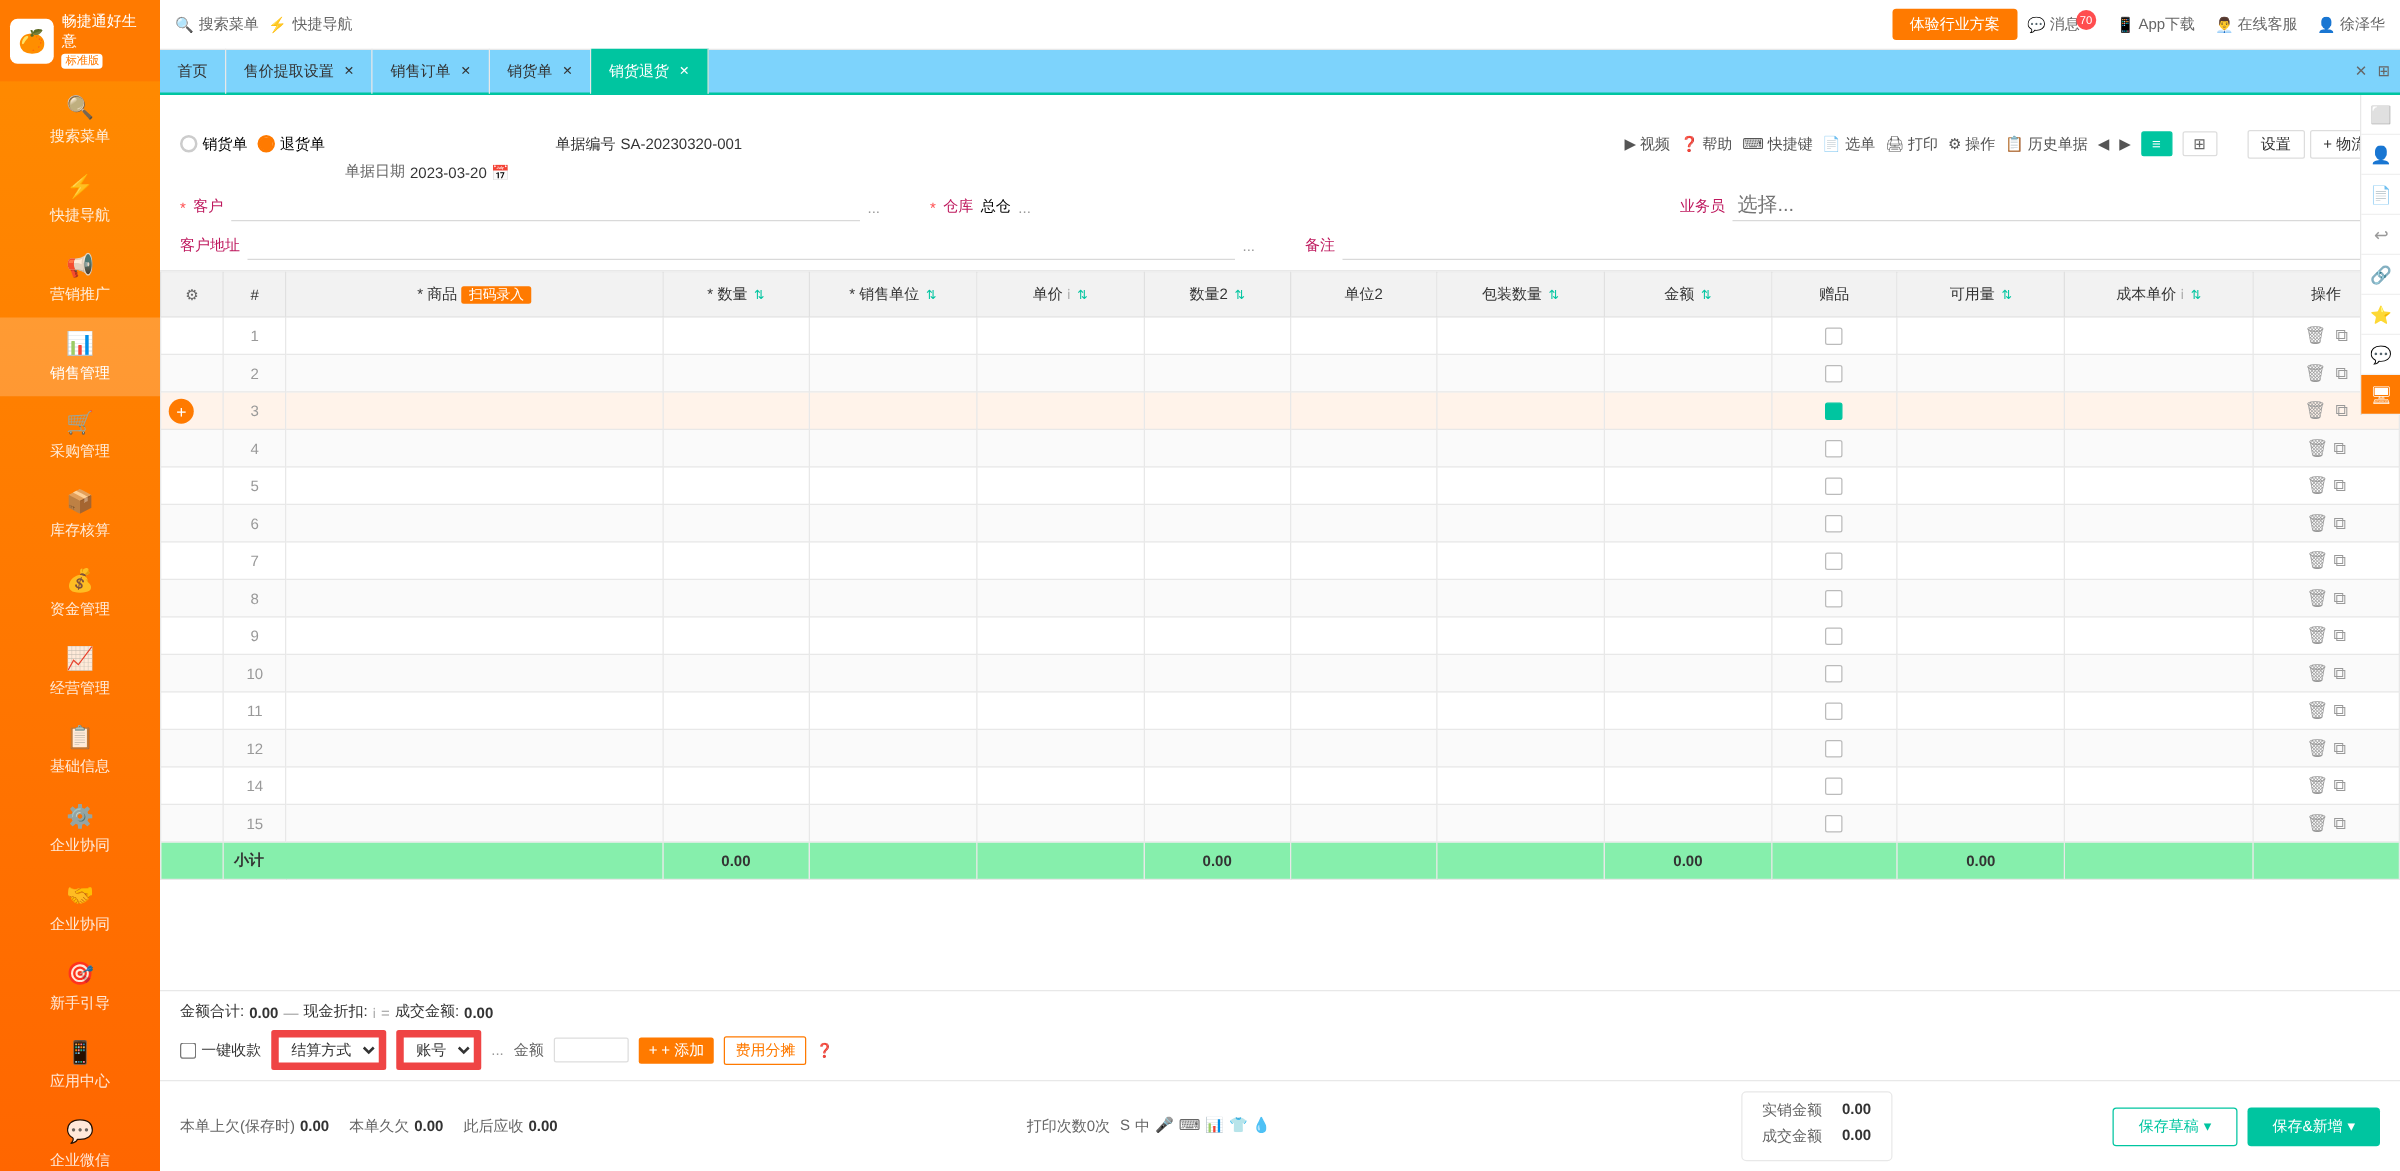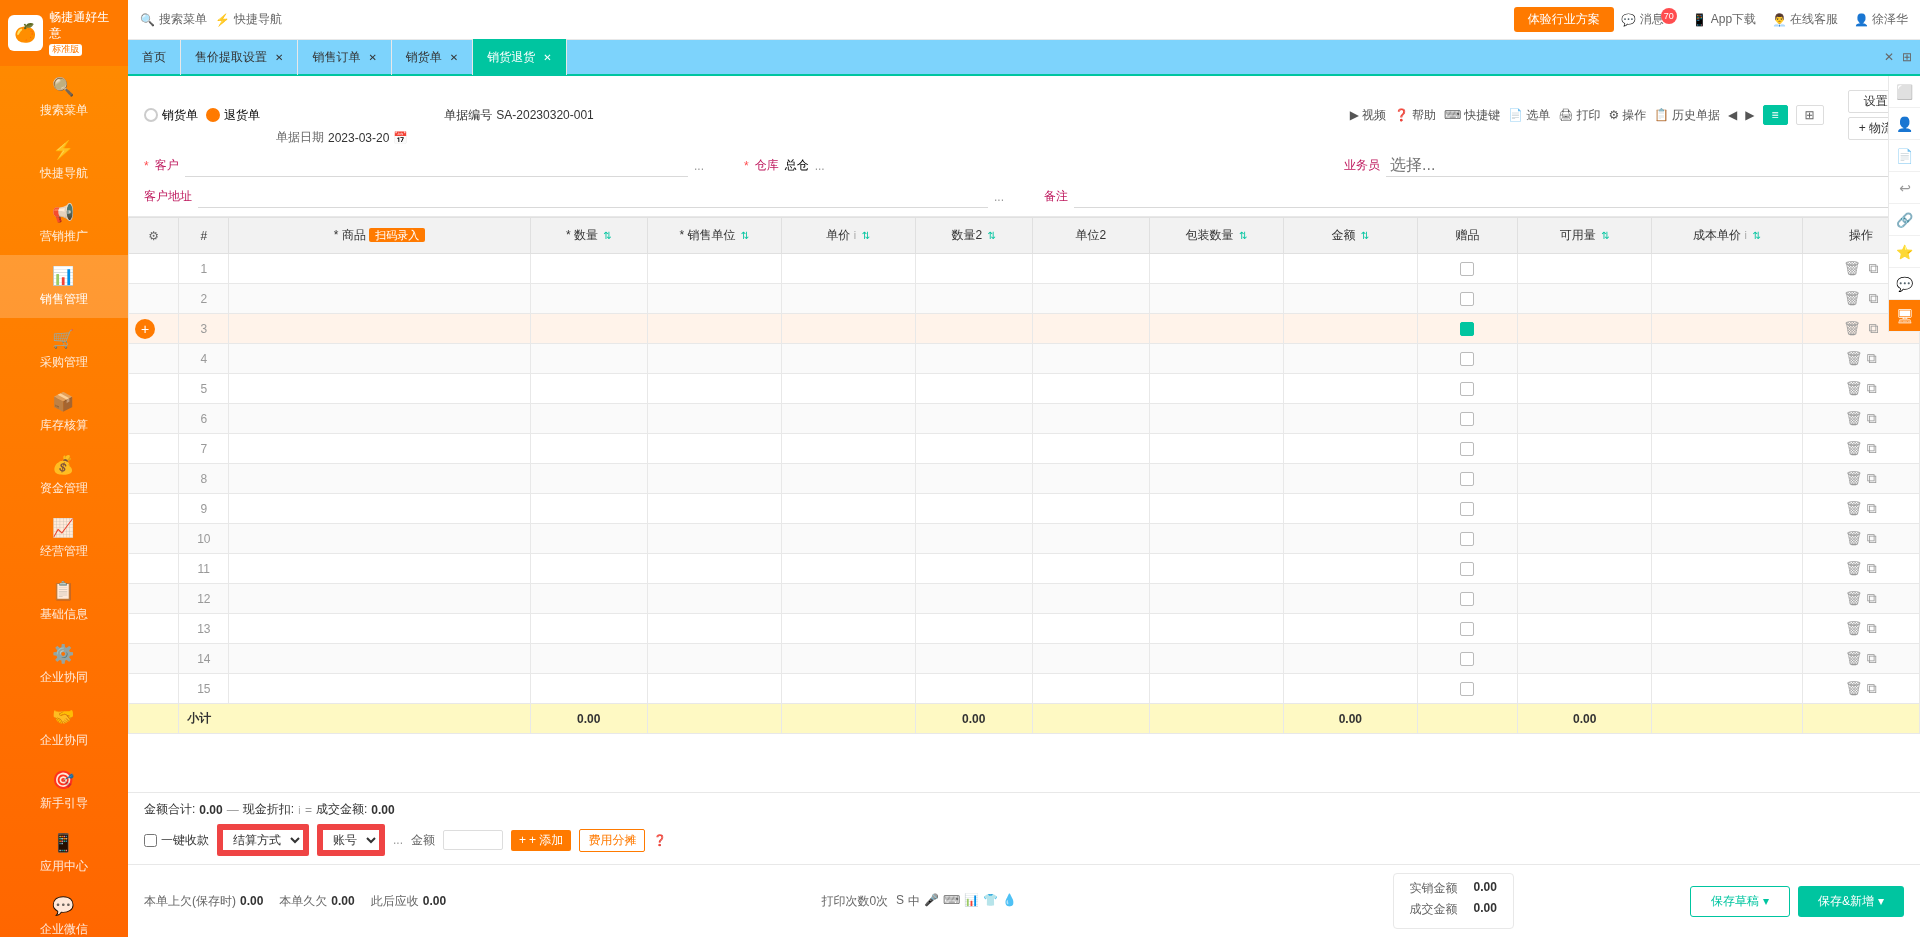--- a/index.html
+++ b/index.html
@@ -205,21 +205,21 @@
       background: #ff7a00; color: #fff; padding: 1px 6px; border-radius: 2px; font-size: 11px; cursor: pointer;
     }
     .add-row-btn {
       width: 20px; height: 20px; background: #ff7a00; color: #fff;
       border-radius: 50%; display: flex; align-items: center; justify-content: center;
       font-size: 14px; cursor: pointer; line-height: 1;
     }
     .action-btn { color: #999; cursor: pointer; font-size: 14px; margin: 0 2px; }
 
     
-    .subtotal-row td { background: #fef9c3; font-weight: bold; color: #333; }
+    .subtotal-row td { background: #86efac; font-weight: bold; color: #333; }
 
     
     #form-footer {
       background: #fff;
       padding: 8px 16px;
       border-top: 1px solid #e8e8e8;
       flex-shrink: 0;
     }
     .footer-row1 { display: flex; align-items: center; gap: 8px; margin-bottom: 6px; }
     .footer-total { display: flex; align-items: center; gap: 4px; font-size: 13px; }
@@ -482,21 +482,21 @@
           </span>
           <span class="action">
             <span>📋</span>
             <span>历史单据</span>
           </span>
           <span>◀</span>
           <span>▶</span>
           <button class="view-btn active">≡</button>
           <button class="view-btn">⊞</button>
         </div>
-        <div style="display:flex;flex-direction:column;gap:4px;margin-left:8px;">
+        <div style="display:flex;gap:4px;margin-left:8px;">
           <button style="background:#fff;border:1px solid #ddd;padding:2px 10px;border-radius:2px;cursor:pointer;color:#333;font-size:12px;">设置</button>
           <button style="background:#fff;border:1px solid #ddd;padding:2px 10px;border-radius:2px;cursor:pointer;color:#333;font-size:12px;">+ 物流</button>
         </div>
       </div>
 
       <div class="row2" style="display:flex;align-items:center;gap:0;">
         <div class="form-field">
           <span class="req">*</span>
           <label>客户</label>
           <input type="text" placeholder="" style="">
@@ -838,40 +838,20 @@
                 <div class="checkbox-cell">
                   <div class="cb"></div>
                 </div>
               </td>
               <td></td>
               <td></td>
               <td><span class="action-btn">🗑</span><span class="action-btn">⧉</span></td>
             </tr>
           <tr>
               <td></td>
-              <td class="row-num">13</td>
-              <td></td>
-              <td></td>
-              <td></td>
-              <td></td>
-              <td></td>
-              <td></td>
-              <td></td>
-              <td></td>
-              <td>
-                <div class="checkbox-cell">
-                  <div class="cb"></div>
-                </div>
-              </td>
-              <td></td>
-              <td></td>
-              <td><span class="action-btn">🗑</span><span class="action-btn">⧉</span></td>
-            </tr>
-          <tr>
-              <td></td>
               <td class="row-num">14</td>
               <td></td>
               <td></td>
               <td></td>
               <td></td>
               <td></td>
               <td></td>
               <td></td>
               <td></td>
               <td>

